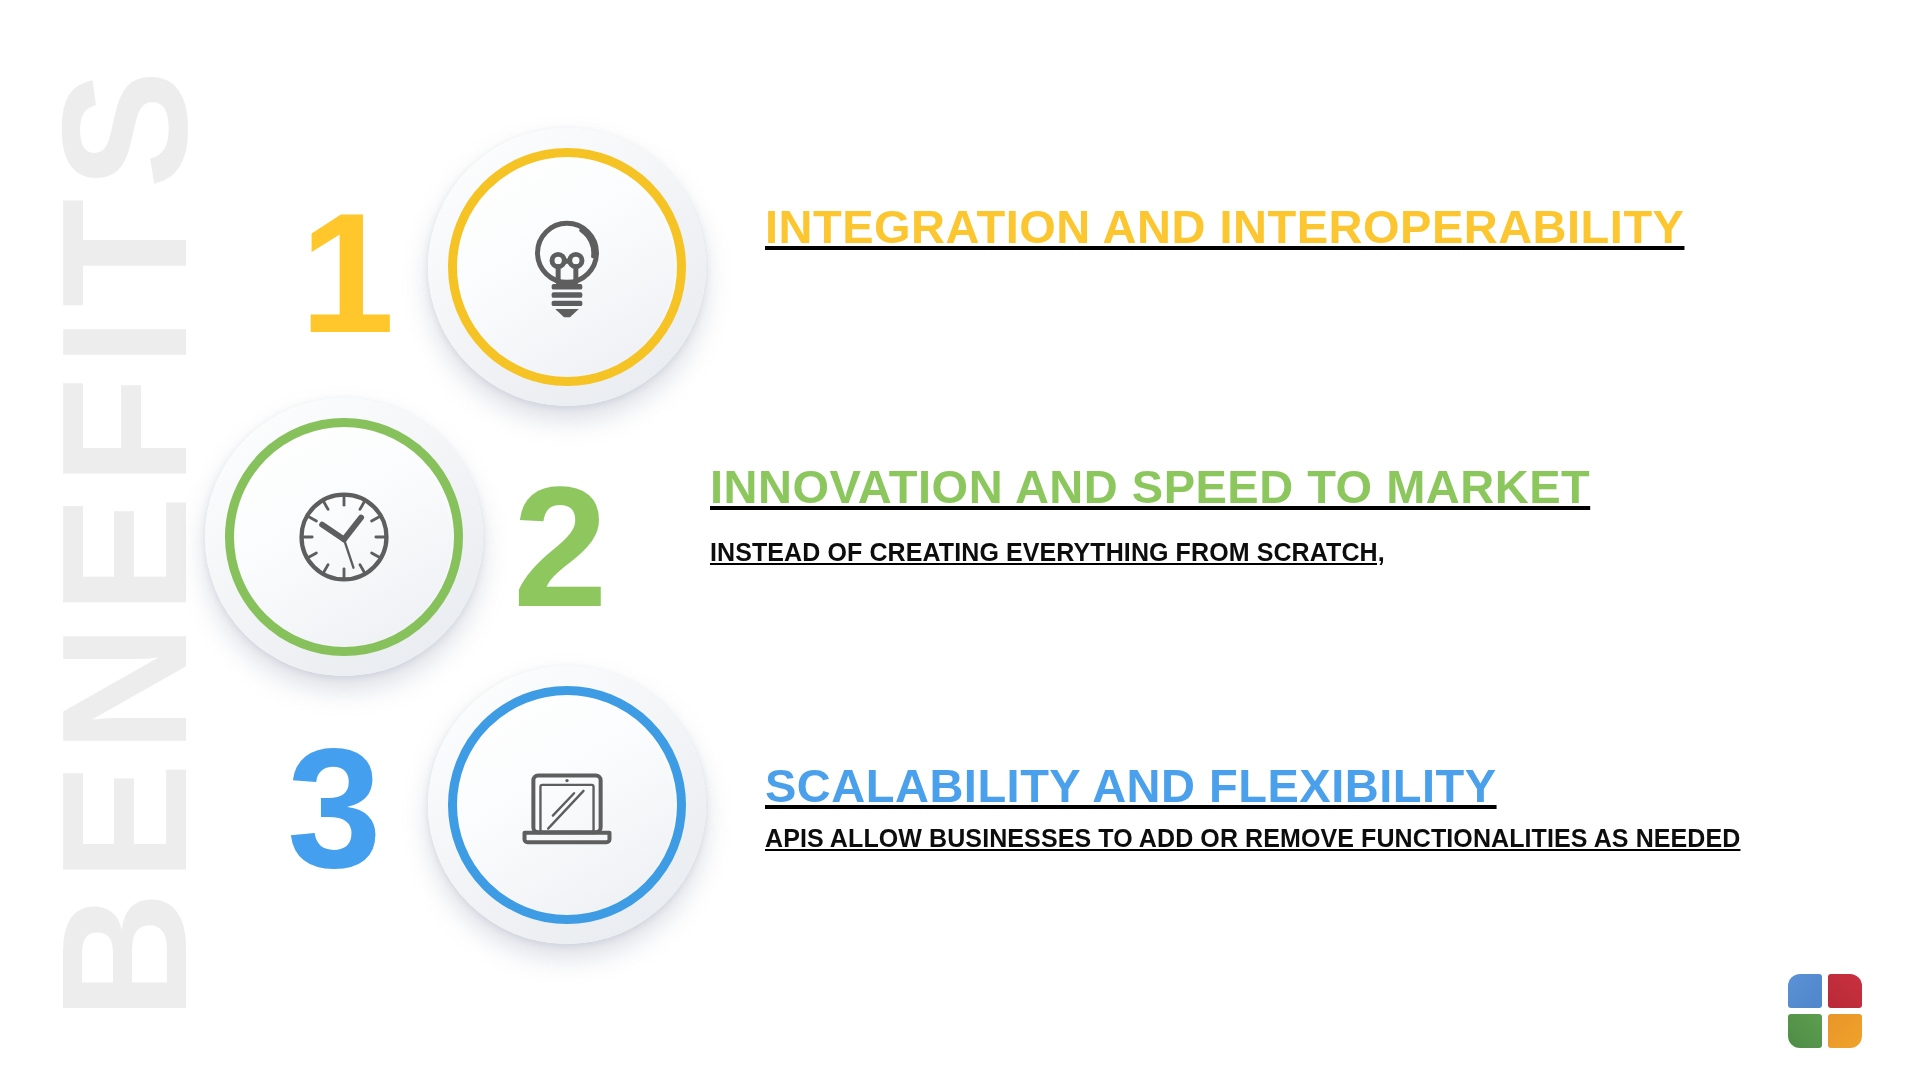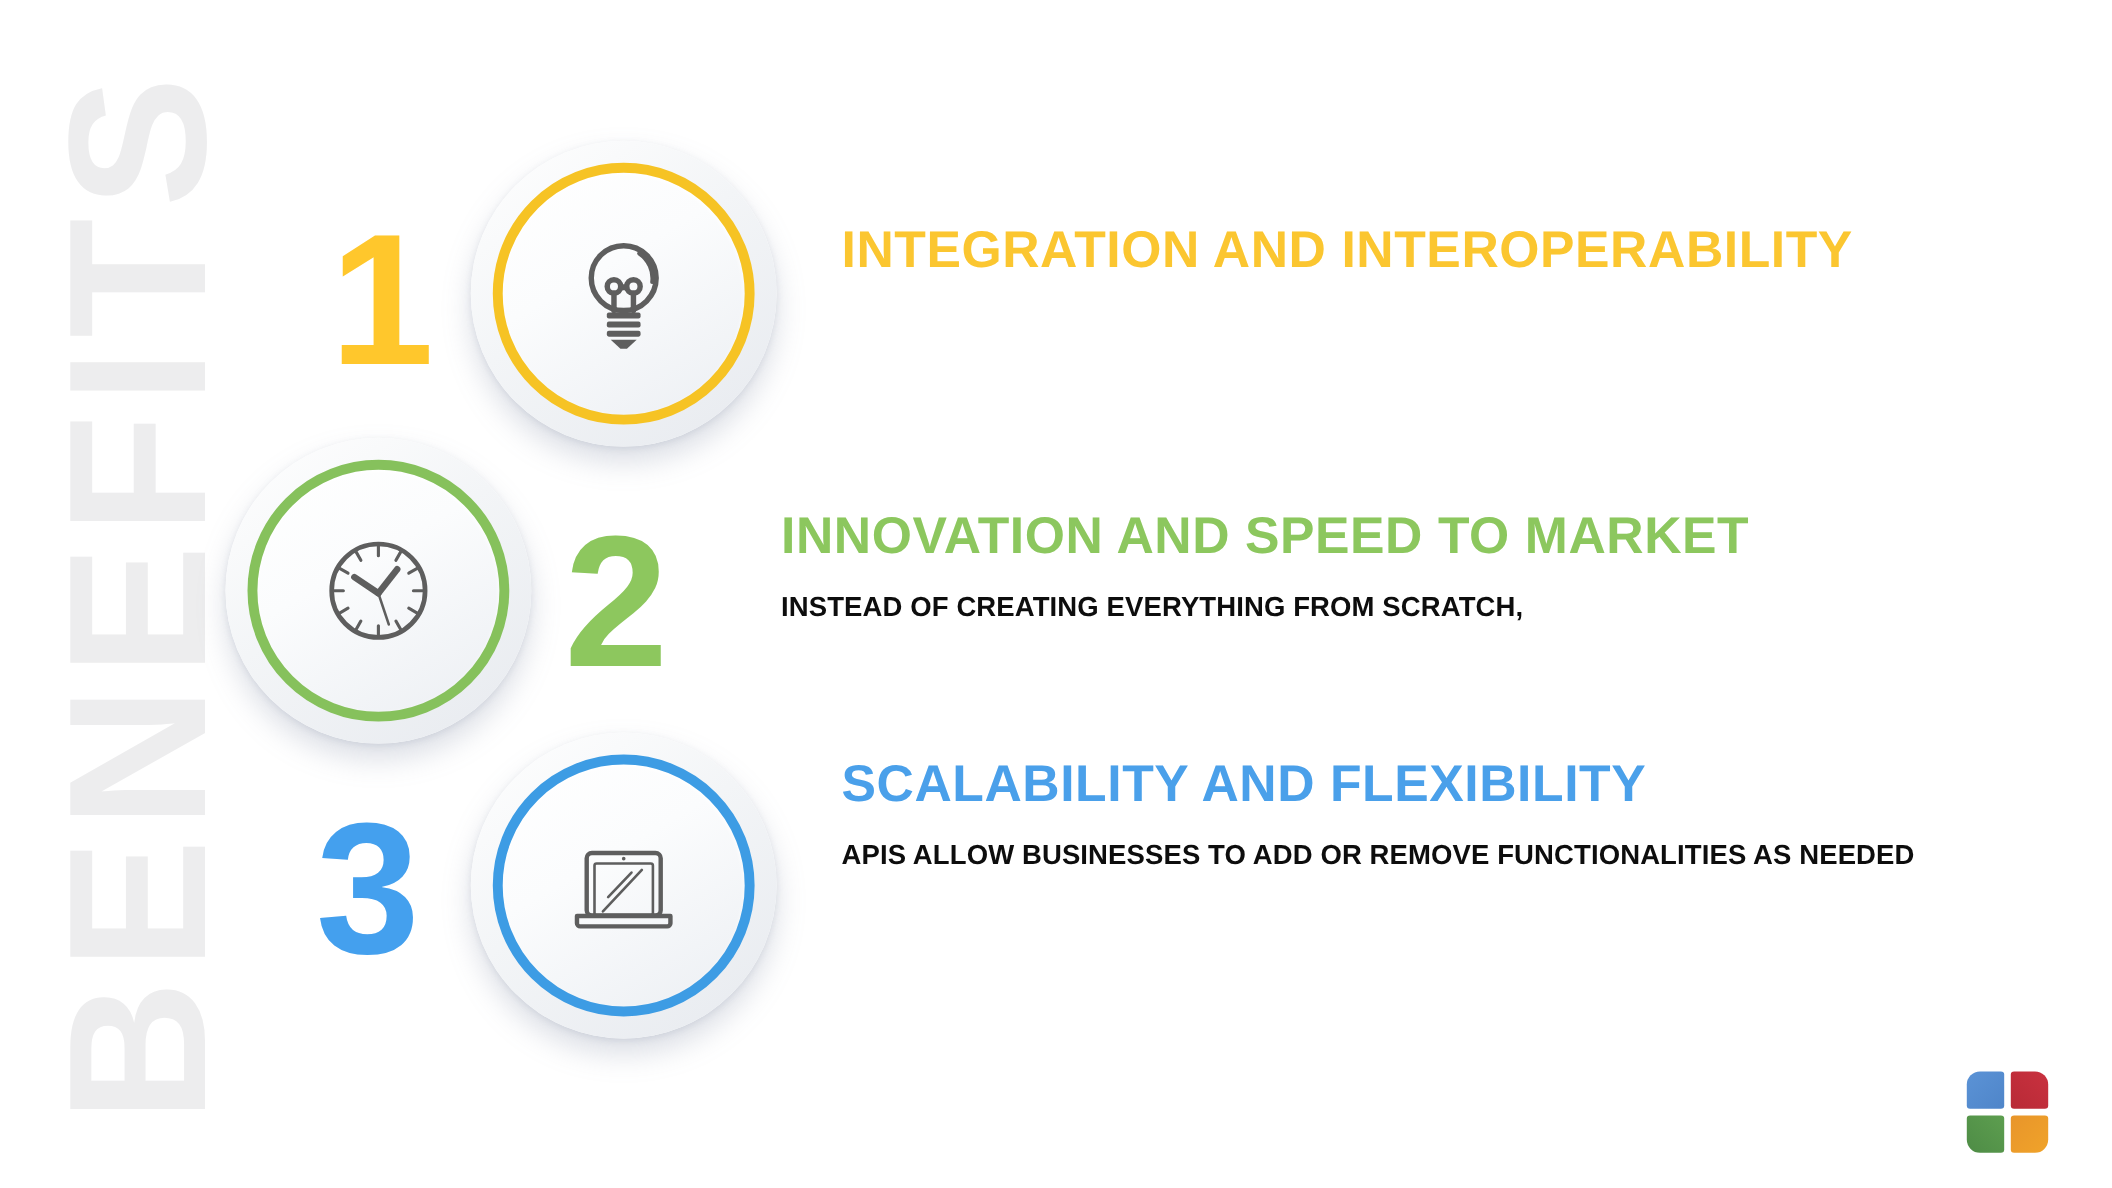--- a/index.html
+++ b/index.html
@@ -62,21 +62,21 @@
     font-size:170px;
     font-weight:bold;
     line-height:1;
     font-family:"Liberation Sans", sans-serif;
   }
   .numeral.yellow{ color:#ffc72c; }
   .numeral.green { color:#8dc75e; }
   .numeral.blue  { color:#44a0ee; }
 
   
-  .textblock{ position:absolute; }
+  .textblock{ position:absolute;text-decoration:underline; }
   .headline{
     font-size:47px;
     font-weight:bold;
     letter-spacing:0.5px;
     line-height:1.05;
     white-space:nowrap;
     font-family:"Liberation Sans", sans-serif;
   }
   .headline.yellow{ color:#fbc630; }
   .headline.green { color:#8cc75e; }
@@ -198,23 +198,23 @@
         </g>
         <circle cx="50" cy="29.3" r="1.4" fill="#5e5e5e"></circle>
         <g stroke="#5e5e5e" stroke-width="2" stroke-linecap="round">
           <line x1="34" y1="70" x2="64" y2="38"></line>
           <line x1="38" y1="59" x2="56" y2="40"></line>
         </g>
       </svg>
     </div>
   </div>
 
-  <div class="textblock" style="left:765px; top:687px;">
+  <div class="textblock" style="left:765px; top:761px;">
     <div class="headline blue">SCALABILITY AND FLEXIBILITY</div>
-    <div style="margin-top:25px;text-align:right;">
+    <div style="margin-top:12px;text-align:right;">
       <div class="body-line">APIS ALLOW BUSINESSES TO ADD OR REMOVE FUNCTIONALITIES AS NEEDED</div>
     </div>
   </div>
 </div>
 
 <div class="logo">
   <span class="q-tl"></span>
   <span class="q-tr"></span>
   <span class="q-bl"></span>
   <span class="q-br"></span>

